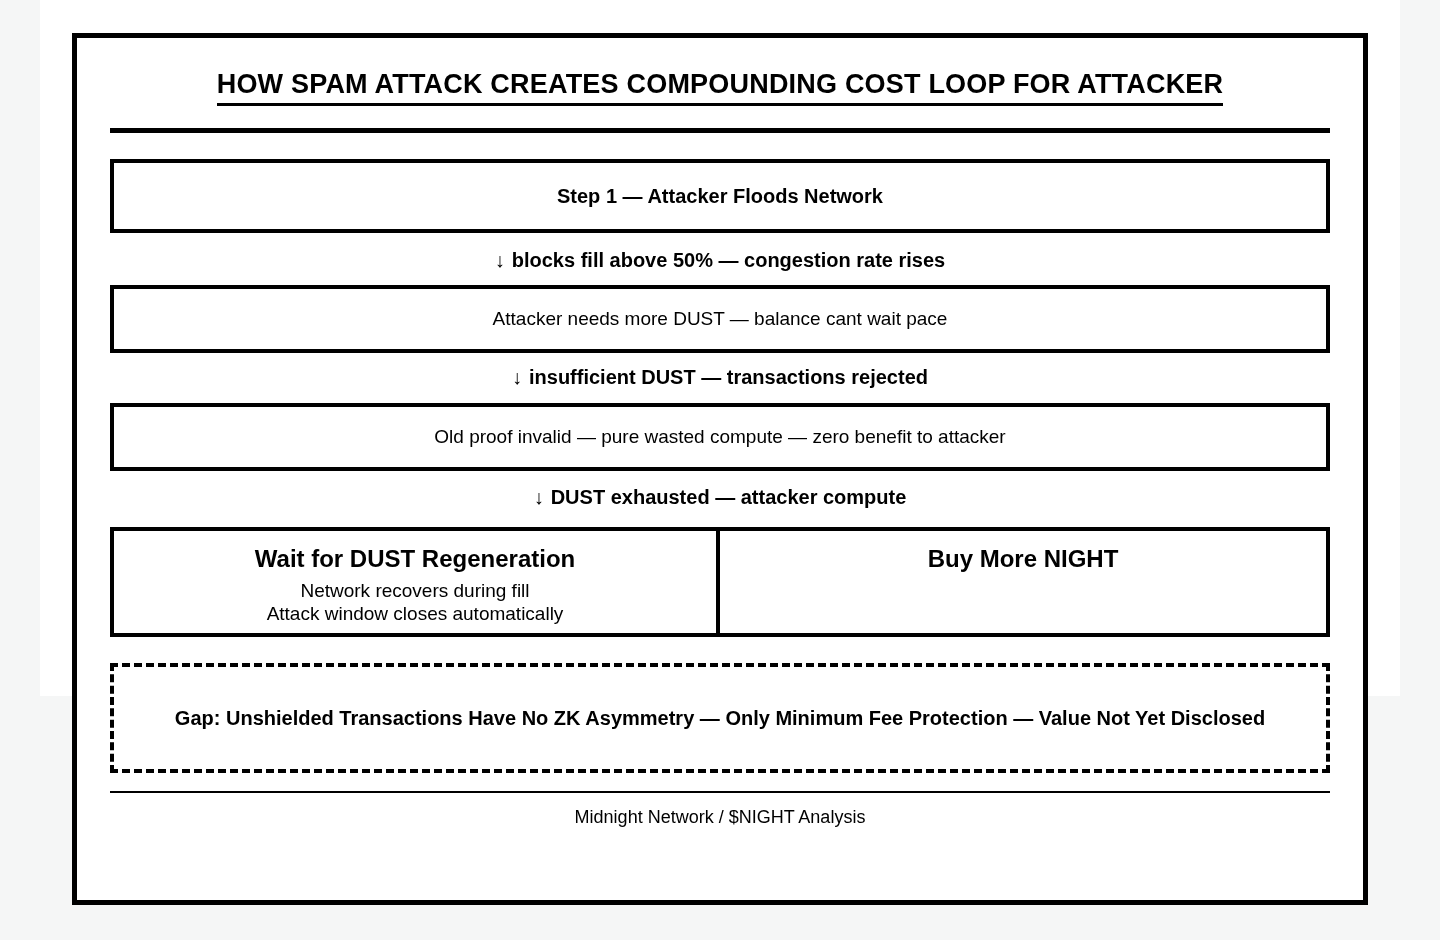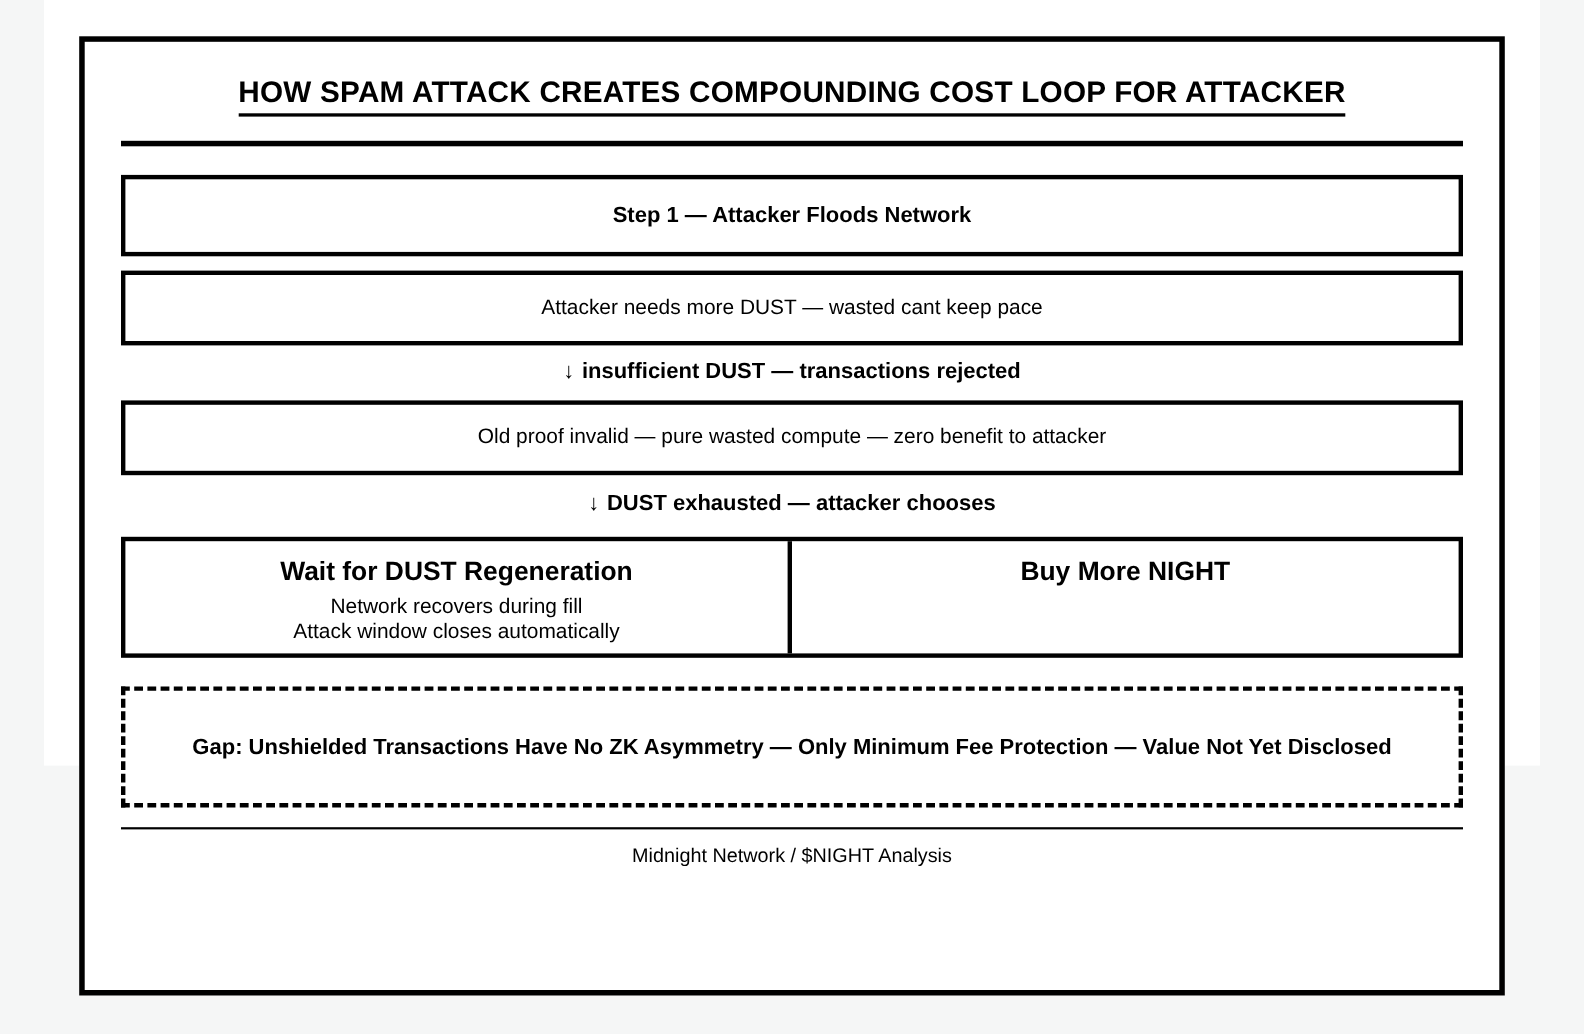--- a/index.html
+++ b/index.html
@@ -138,35 +138,38 @@
     <div class="frame">
 
       <h1 class="title"><span class="title-text">HOW SPAM ATTACK CREATES COMPOUNDING COST LOOP FOR ATTACKER</span></h1>
 
       <div class="rule-thick"></div>
 
       <div class="step-box single" id="step1-box">
         <div class="box-title">Step 1 — Attacker Floods Network</div>
       </div>
 
+      <div class="connector" id="connector-1">
+        <span class="arrow">↓</span><span class="connector-label">blocks fill above 50% — congestion rate rises</span>
+      </div>
 
       <div class="step-box double" id="step2-box">
-        <div class="box-subtitle">Attacker needs more DUST — wasted cant keep pace</div>
+        <div class="box-subtitle">Attacker needs more DUST — balance cant wait pace</div>
       </div>
 
       <div class="connector" id="connector-2">
         <span class="arrow">↓</span><span class="connector-label">insufficient DUST — transactions rejected</span>
       </div>
 
       <div class="step-box double" id="step3-box">
         <div class="box-subtitle">Old proof invalid — pure wasted compute — zero benefit to attacker</div>
       </div>
 
       <div class="connector" id="connector-3">
-        <span class="arrow">↓</span><span class="connector-label">DUST exhausted — attacker chooses</span>
+        <span class="arrow">↓</span><span class="connector-label">DUST exhausted — attacker compute</span>
       </div>
 
       <div class="choice-row">
         <div class="choice-cell left">
           <div class="box-title">Wait for DUST Regeneration</div>
           <div class="choice-body">
             <div>Network recovers during fill</div>
             <div>Attack window closes automatically</div>
           </div>
         </div>

